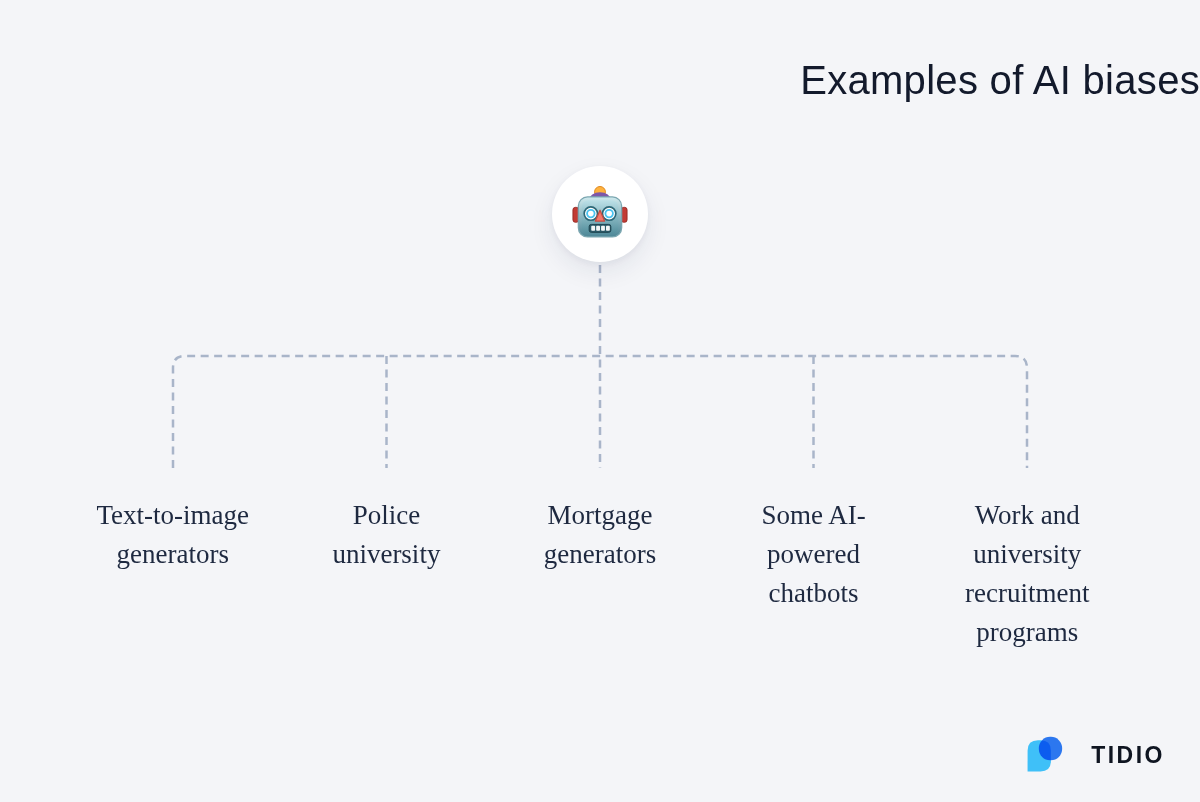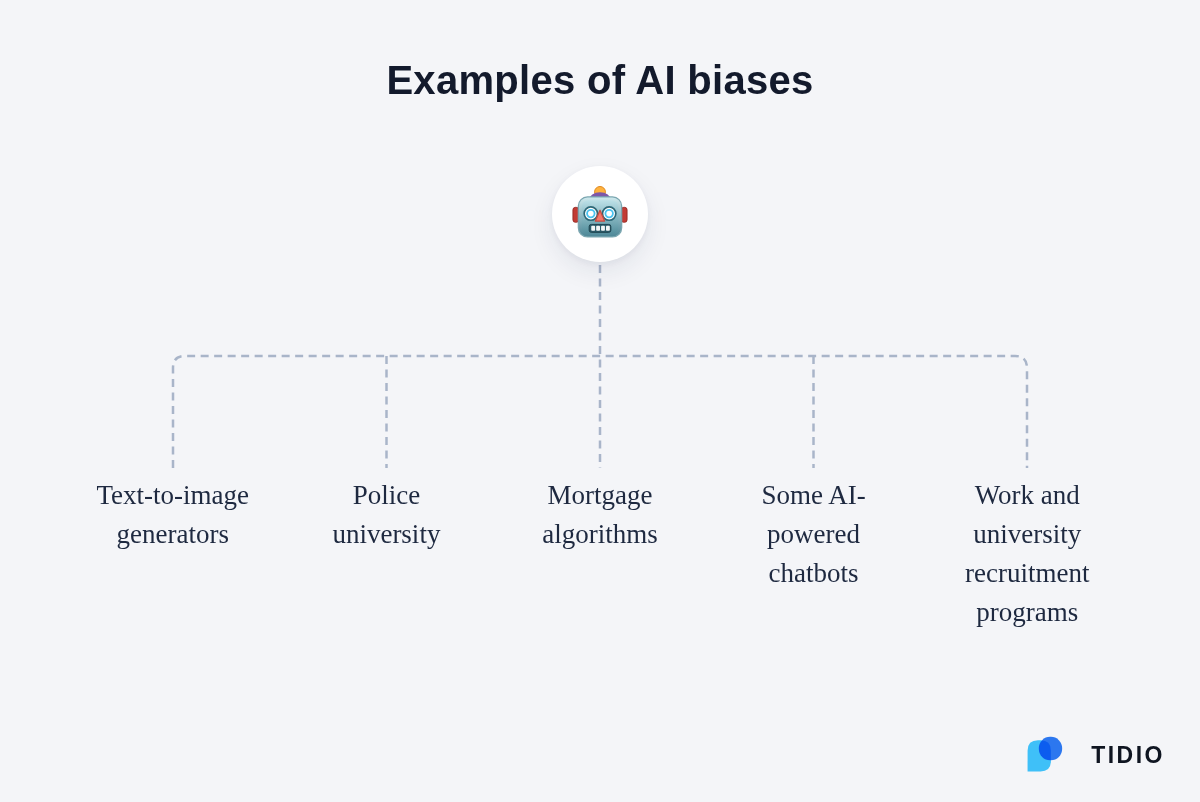--- a/index.html
+++ b/index.html
@@ -3,32 +3,32 @@
 <meta charset="utf-8">
 <style>
   html,body { margin:0; padding:0; }
   .canvas {
     position:relative; width:1200px; height:802px;
     background:#f4f5f8; overflow:hidden;
     font-family:"Liberation Sans", sans-serif;
   }
   .title {
     position:absolute; top:58px; left:0; width:1200px;
-    text-align:center; font-size:40px; font-weight:700;
+    text-align:right; font-size:40px; font-weight:400;
     color:#131a2c; letter-spacing:0.3px;
   }
   .node-circle {
     position:absolute; left:552px; top:166px; width:96px; height:96px;
     background:#ffffff; border-radius:50%;
     box-shadow:0 10px 24px rgba(25,39,80,0.08), 0 2px 6px rgba(25,39,80,0.05);
     display:flex; align-items:center; justify-content:center;
   }
   svg.connector { position:absolute; left:0; top:0; }
   .labels-row {
-    position:absolute; left:66px; top:476px; width:1068px;
+    position:absolute; left:66px; top:496px; width:1068px;
     display:flex;
   }
   .label {
     width:213.6px; text-align:center;
     font-family:"Liberation Serif","DejaVu Serif",serif;
     font-size:27px; line-height:39px; color:#1e2940;
     white-space:pre-line;
   }
   .footer {
     position:absolute; right:35px; bottom:28px;
@@ -90,21 +90,21 @@
       <rect x="43.2" y="50.2" width="4.6" height="6" rx="1" fill="#f2f6f6"></rect>
     </svg>
   </div>
 
   <div class="labels-row">
     <div class="label">Text-to-image
 generators</div>
     <div class="label">Police
 university</div>
     <div class="label">Mortgage
-algorithms</div>
+generators</div>
     <div class="label">Some AI-
 powered
 chatbots</div>
     <div class="label">Work and
 university
 recruitment
 programs</div>
   </div>
 
   <div class="footer">

